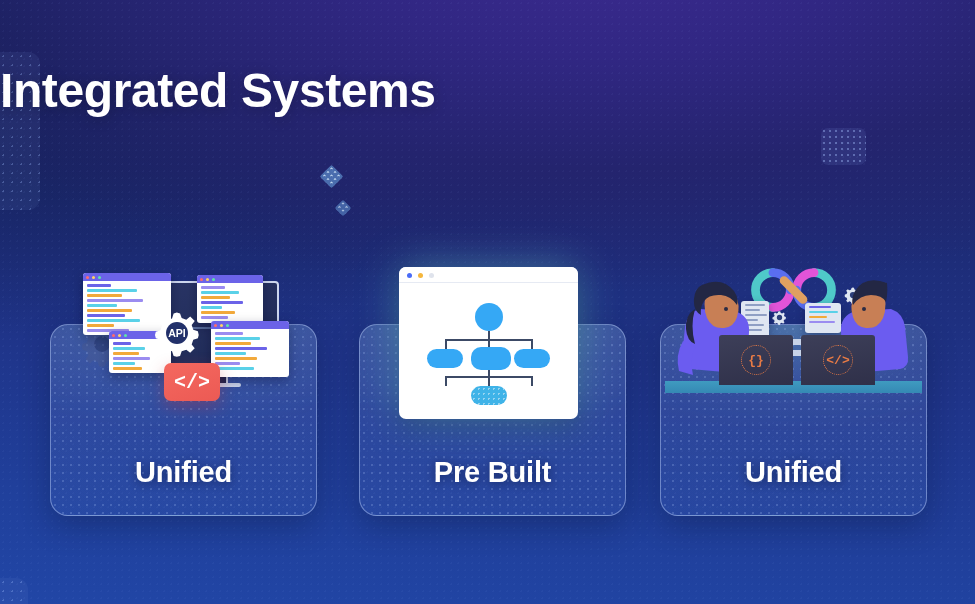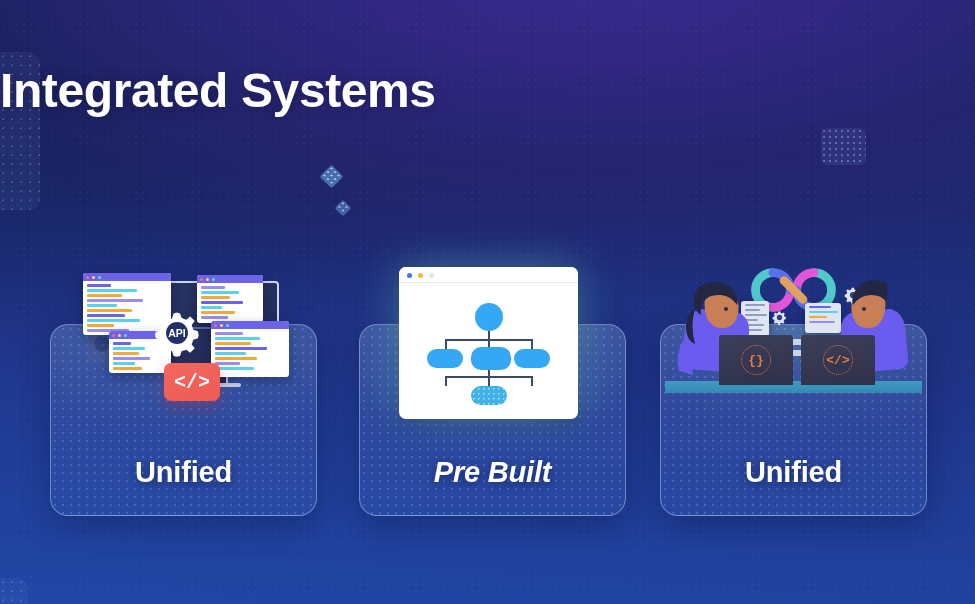--- a/index.html
+++ b/index.html
@@ -68,21 +68,21 @@
     box-shadow:0 10px 30px rgba(8,16,50,.30);
     overflow:visible;
     margin-top:36px;
   }
   .card:after{
     content:"";position:absolute;inset:0;border-radius:18px;pointer-events:none;
     background-image:radial-gradient(rgba(180,205,255,.22) 1px,transparent 1px);
     background-size:8px 8px;
   }
   .card-1{left:50px;}
-  .card-2{left:359px;font-style:italic;}
+  .card-2{left:359px;}
   .card-3{left:660px;}
   .card-label{
     position:absolute;left:0;bottom:26px;width:100%;text-align:center;
     color:#fff;font-size:29px;font-weight:bold;letter-spacing:-.2px;z-index:6;
     text-shadow:0 2px 10px rgba(5,10,40,.45);
   }
 
   
   .art{position:absolute;left:0;width:100%;pointer-events:none;z-index:4;}
 

